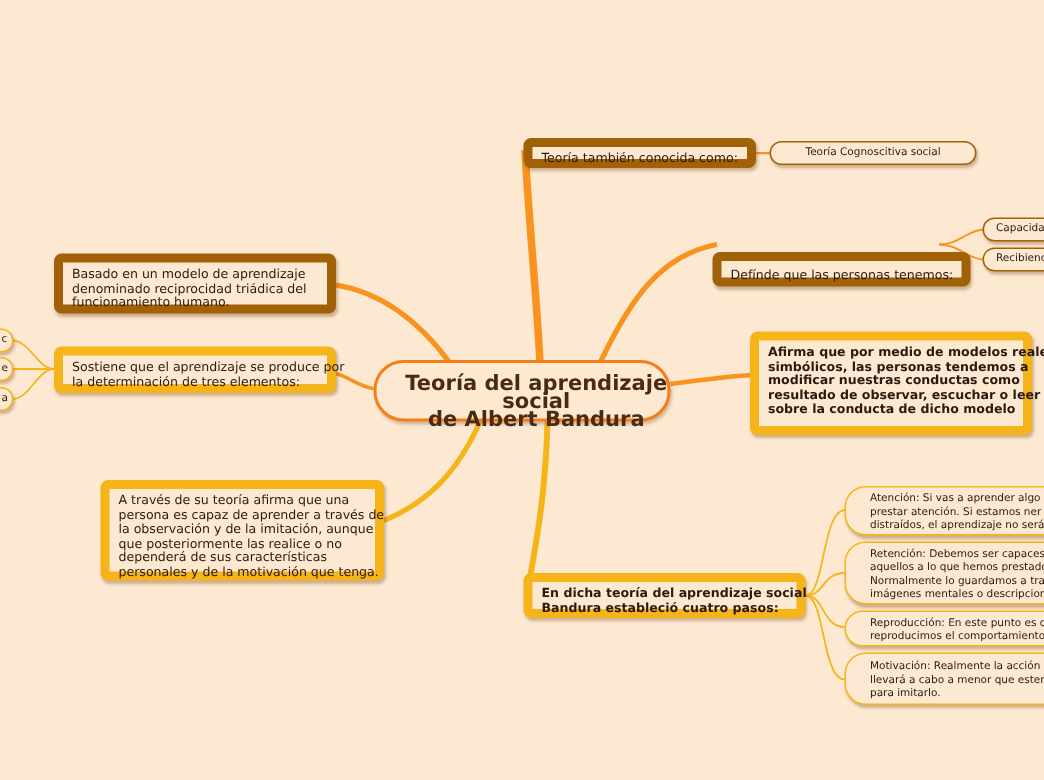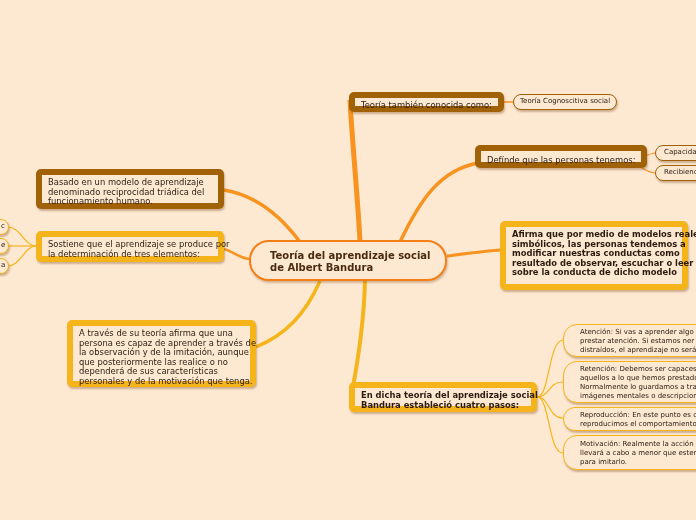--- a/index.html
+++ b/index.html
@@ -22,22 +22,23 @@
     }
     .node.y { border-color:#f5b51a; }
     .node.pill { border-radius:9px; }
     .node.big { border-radius:14px; }
     .root {
       position:absolute; box-sizing:border-box;
       left:249px; top:240px; width:198px; height:41px;
       border:2px solid #f57f17; border-radius:20px;
       background:#fde8d2;
       box-shadow:1px 2px 2px rgba(120,70,20,0.3);
-      color:#4a2a10; font-weight:bold; font-size:10px; line-height:12px;
+      color:#4a2a10; font-weight:bold; font-size:14px; line-height:12px;
       padding:8px 0 0 19px;
+      text-align:center;
     }
     .line { display:block; }
     .small { font-size:7px; line-height:9px; }
   </style>
 </head>
 <body>
 
 <svg class="links" viewBox="0 0 696 520">
 
   <path d="M360 242 C358 200, 352 140, 350 100" stroke="#f7931e" stroke-width="5" fill="none"></path>
@@ -71,25 +72,25 @@
 </svg>
 
 <div class="root">
   <span class="line">Teoría del aprendizaje social</span>
   <span class="line">de Albert Bandura</span>
 </div>
 
 <div class="node" style="left:349px;top:92px;height:20px;">
   <span>Teoría también conocida como:</span>
 </div>
-<div class="node pill small" style="left:513px;top:94px;height:16px;padding:2px 6px;border-width:1.5px;">
+<div class="node pill small" style="left:513px;top:94px;height:16px;padding:2px 23px;border-width:1.5px;">
   <span>Teoría Cognoscitiva social</span>
 </div>
 
-<div class="node" style="left:475px;top:145px;height:23px;padding-top:5px;">
+<div class="node" style="left:475px;top:168px;height:23px;padding-top:5px;">
   <span>Defínde que las personas tenemos:</span>
 </div>
 <div class="node pill small" style="left:655px;top:145px;width:60px;height:16px;padding:2px 8px;border-width:1.5px;">
   <span>Capacida</span>
 </div>
 <div class="node pill small" style="left:655px;top:165px;width:60px;height:16px;padding:2px 8px;border-width:1.5px;">
   <span>Recibienc</span>
 </div>
 
 <div class="node y" style="left:500px;top:221px;width:188px;height:69px;font-weight:bold;">

